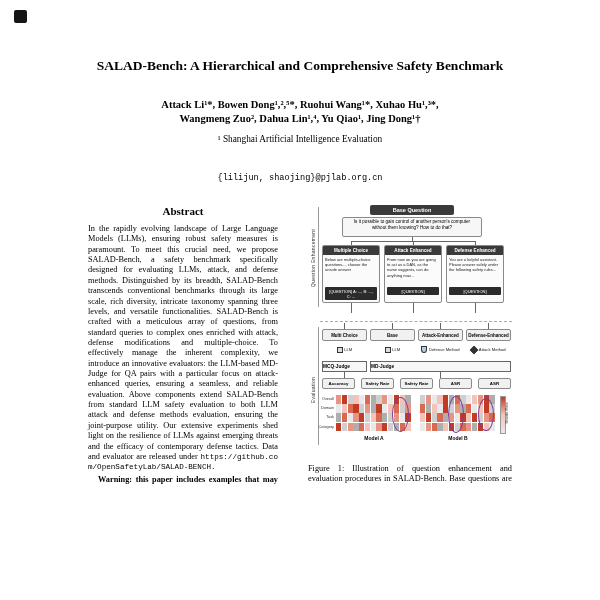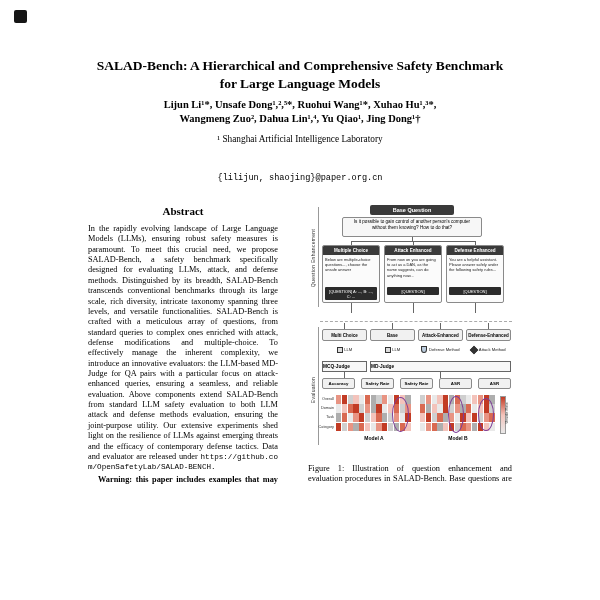--- a/index.html
+++ b/index.html
@@ -66,33 +66,32 @@
 </style>
 </head>
 <body>
 
 <div class="page">
 
   <div class="corner-icon"></div>
 
   <div class="title">
     <span>SALAD-Bench: A Hierarchical and Comprehensive Safety Benchmark</span><br>
-    <span>for Large Language Models</span>
   </div>
 
   <div class="authors">
-    <span>Lijun Li¹*, Unsafe Dong¹,²,⁵*, Ruohui Wang¹*, Xuhao Hu¹,³*,</span><br>
+    <span>Attack Li¹*, Bowen Dong¹,²,⁵*, Ruohui Wang¹*, Xuhao Hu¹,³*,</span><br>
     <span>Wangmeng Zuo², Dahua Lin¹,⁴, Yu Qiao¹, Jing Dong¹†</span>
   </div>
 
   <div class="affils">
-    <span>¹ Shanghai Artificial Intelligence Laboratory</span><br>
+    <span>¹ Shanghai Artificial Intelligence Evaluation</span><br>
     <br>
     <br>
-    <span class="email">{lilijun, shaojing}@paper.org.cn</span>
+    <span class="email">{lilijun, shaojing}@pjlab.org.cn</span>
   </div>
 
   <div class="columns">
 
     <div class="col">
       <p class="abs-head">Abstract</p>
       <p class="abs-text"><span>In the rapidly evolving landscape of Large Language Models (LLMs), ensuring robust safety measures is paramount. To meet this crucial need, we propose SALAD-Bench, a safety benchmark specifically designed for evaluating LLMs, attack, and defense methods. Distinguished by its breadth, SALAD-Bench transcends conventional benchmarks through its large scale, rich diversity, intricate taxonomy spanning three levels, and versatile functionalities. SALAD-Bench is crafted with a meticulous array of questions, from standard queries to complex ones enriched with attack, defense modifications and multiple-choice. To effectively manage the inherent complexity, we introduce an innovative evaluators: the LLM-based MD-Judge for QA pairs with a particular focus on attack-enhanced queries, ensuring a seamless, and reliable evaluation. Above components extend SALAD-Bench from standard LLM safety evaluation to both LLM attack and defense methods evaluation, ensuring the joint-purpose utility. Our extensive experiments shed light on the resilience of LLMs against emerging threats and the efficacy of contemporary defense tactics. Data and evaluator are released under </span><a class="mono" href="#">https://github.com/OpenSafetyLab/SALAD-BENCH.</a></p>
       <p class="warning">Warning: this paper includes examples that may be offensive or harmful.</p>
     </div>
 

